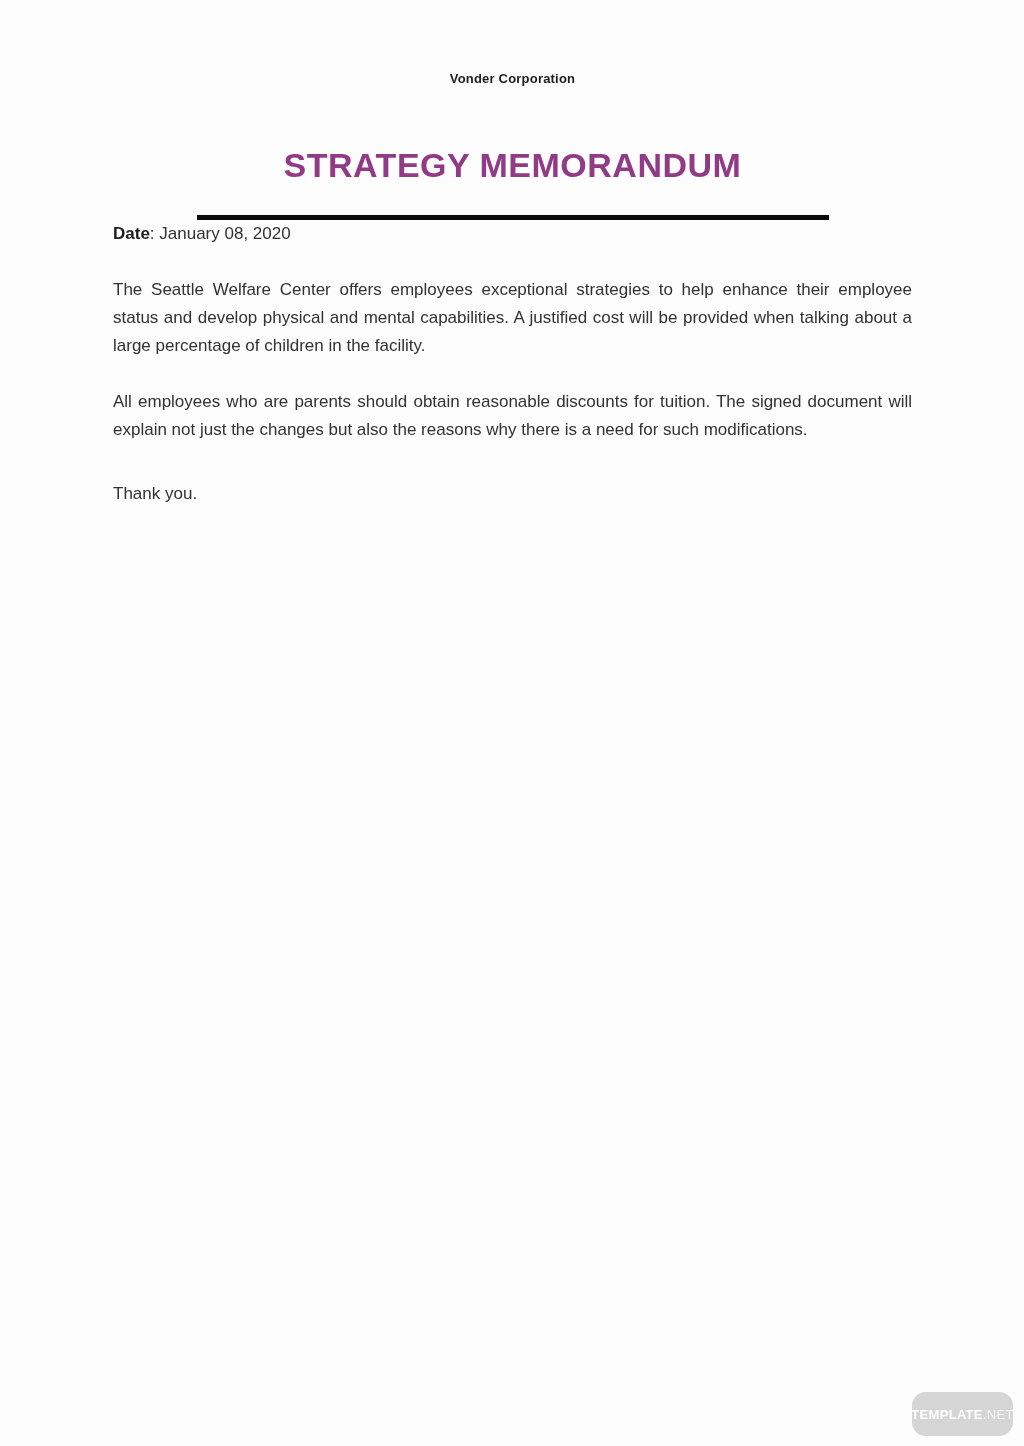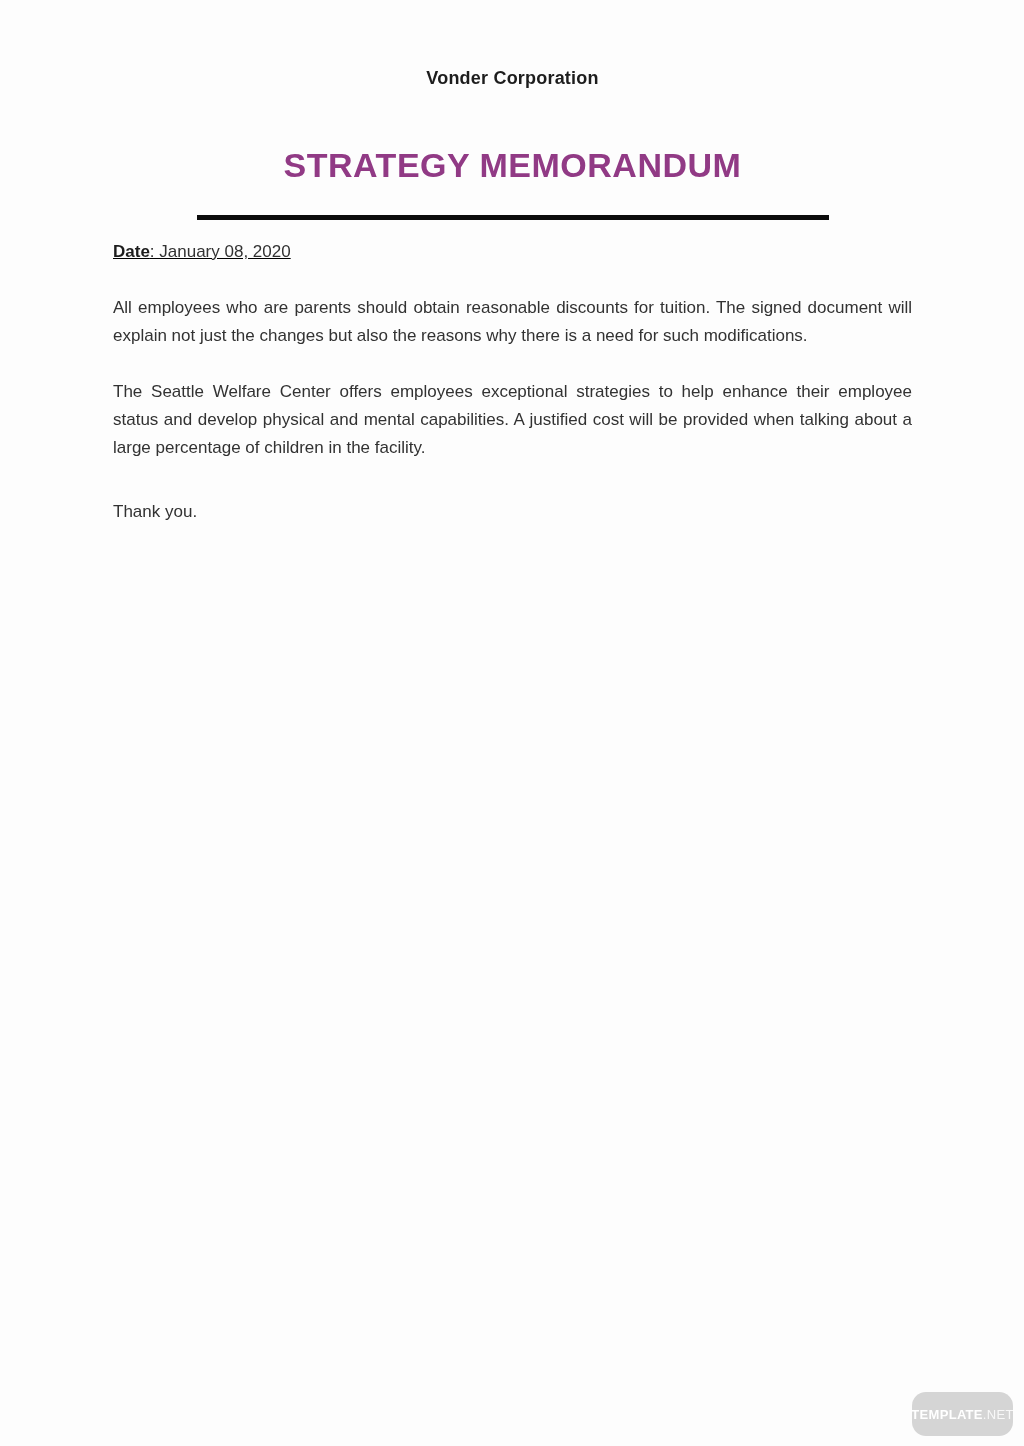--- a/index.html
+++ b/index.html
@@ -23,21 +23,21 @@
     height:1446px;
     margin:0 auto;
     background:var(--page-bg);
     overflow:hidden;
   }
   .content{
     padding:68px 112px 0 113px;
   }
   .company{
     text-align:center;
-    font-size:18px;
+    font-size:13px;
     font-weight:700;
     color:var(--strong-color);
     line-height:21px;
     letter-spacing:0.2px;
   }
   .title{
     margin-top:56px;
     text-align:center;
     font-size:34px;
     font-weight:700;
@@ -45,22 +45,20 @@
     line-height:40px;
     color:var(--title-color);
   }
   .divider{
     width:632px;
     height:5px;
     margin:30px auto 0 auto;
     background:var(--divider-color);
   }
   .meta{
-    margin-top:18px;
-    text-decoration:underline;
   }
   .meta-line{
     font-size:17px;
     line-height:28px;
     color:var(--text-color);
   }
   .meta-line .label{
     font-weight:700;
     color:var(--strong-color);
   }
@@ -115,23 +113,23 @@
 
     <div class="divider"></div>
 
     <div class="meta">
       <div class="meta-line">
         <span class="label">Date</span><span class="value">: January 08, 2020</span>
       </div>
     </div>
 
 
+    <p class="body-para">The Seattle Welfare Center offers employees exceptional strategies to help enhance their employee status and develop physical and mental capabilities. A justified cost will be provided when talking about a large percentage of children in the facility.</p>
+
     <p class="body-para">All employees who are parents should obtain reasonable discounts for tuition. The signed document will explain not just the changes but also the reasons why there is a need for such modifications.</p>
-
-    <p class="body-para">The Seattle Welfare Center offers employees exceptional strategies to help enhance their employee status and develop physical and mental capabilities. A justified cost will be provided when talking about a large percentage of children in the facility.</p>
 
     <p class="closing">Thank you.</p>
 
   </div>
 
   <div class="watermark">
     <span class="wm-bold">TEMPLATE</span>
       <span class="wm-light">.NET</span>
   </div>
 </div>

